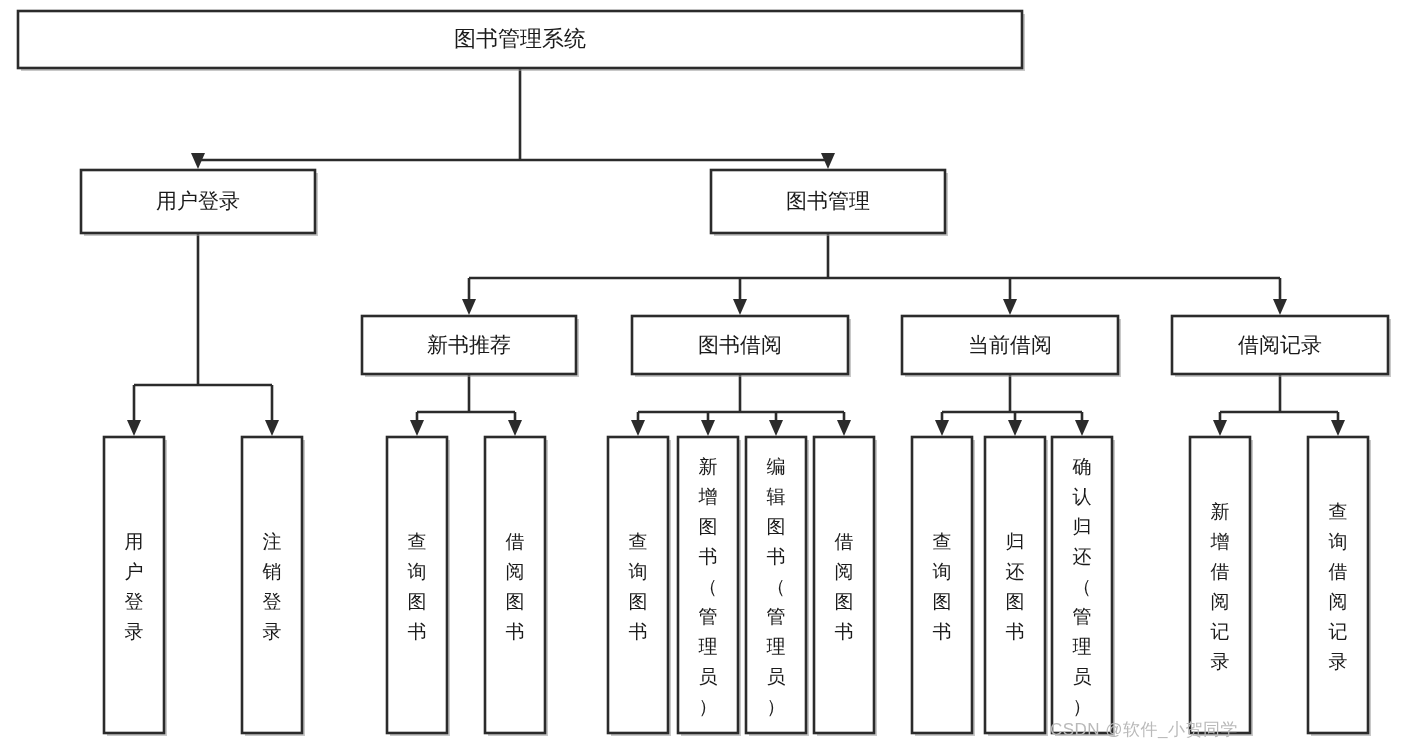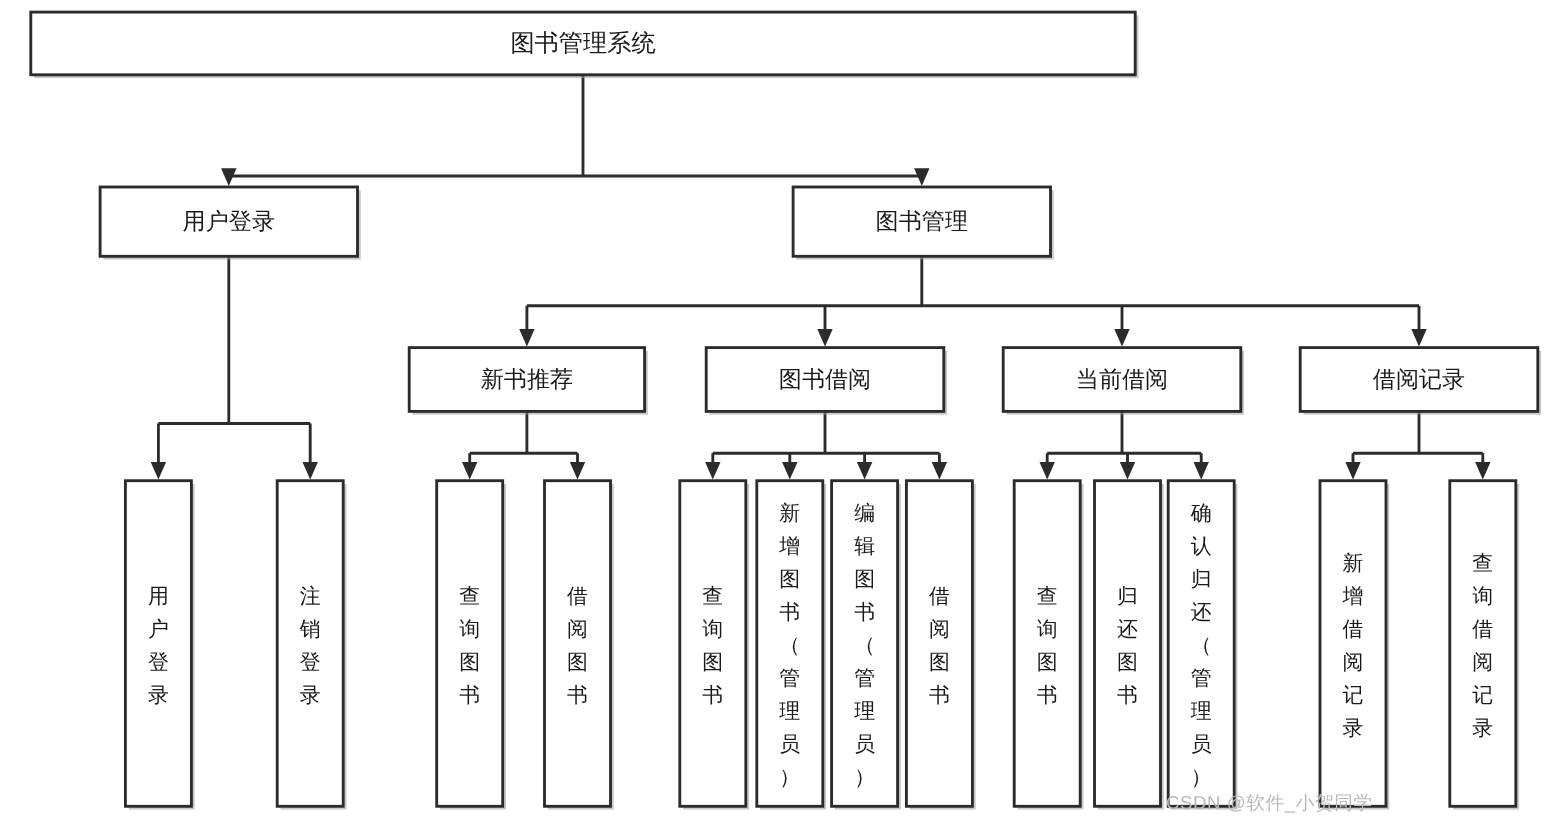--- a/index.html
+++ b/index.html
@@ -9,21 +9,21 @@
   }
   body {
     width: 1405px;
     height: 747px;
     font-family: "Liberation Sans", "DejaVu Sans", sans-serif;
     overflow: hidden;
     position: relative;
   }
   #diagram-root {
     position: absolute;
-    left: 10px;
+    left: 0;
     top: 0;
     width: 1252px;
     height: 747px;
   }
   svg#flowchart {
     display: block;
     width: 1405px;
     height: 747px;
   }
   .node-box {

